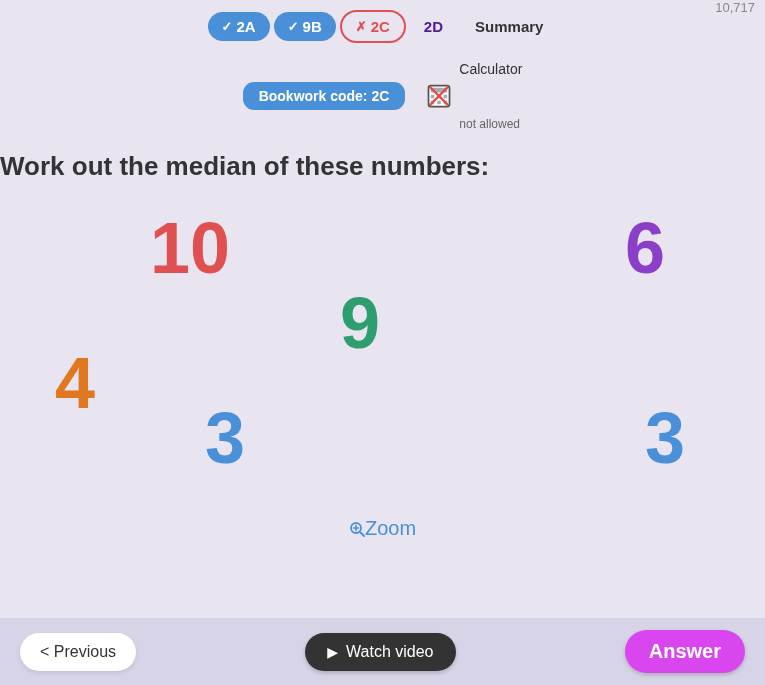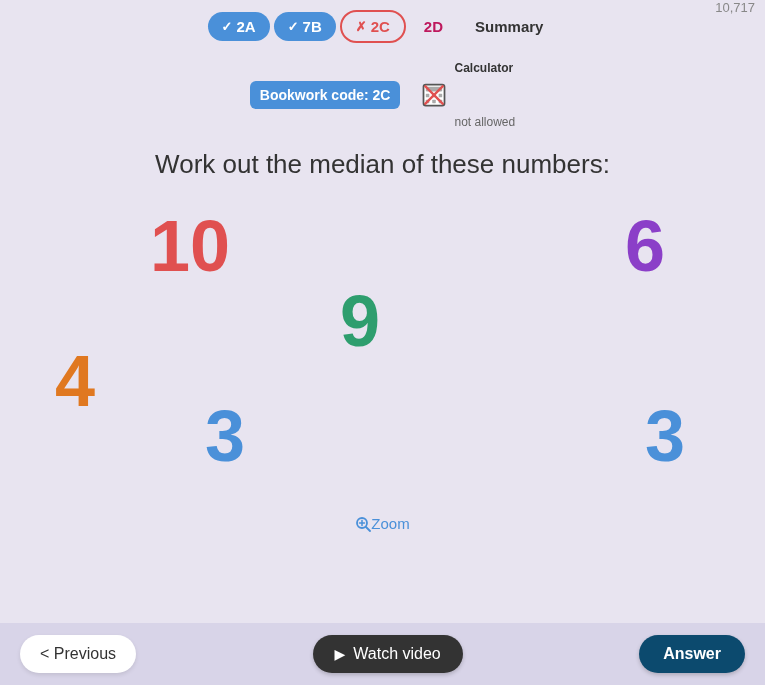--- a/index.html
+++ b/index.html
@@ -39,21 +39,21 @@
     }
 
     .nav-tab.current-wrong {
       background: #e8e4f0;
       color: #e05050;
       border: 2px solid #e05050;
     }
 
     .nav-tab.plain {
       background: transparent;
-      color: #be185d;
+      color: #4c1d95;
     }
 
     .nav-tab.summary {
       background: transparent;
       color: #333;
       font-weight: 600;
     }
 
     .check-icon { color: white; font-size: 13px; }
     .cross-icon { color: #e05050; font-size: 13px; }
@@ -63,22 +63,22 @@
       display: flex;
       align-items: center;
       justify-content: center;
       gap: 20px;
       margin: 8px 0;
     }
 
     .bookwork-badge {
       background: #4a90d9;
       color: white;
-      padding: 6px 10px;
-      border-radius: 6px;
+      padding: 6px 16px;
+      border-radius: 11px;
       font-size: 14px;
       font-weight: 600;
     }
 
     .calculator-info {
       display: flex;
       align-items: center;
       gap: 6px;
       font-size: 13px;
       color: #555;
@@ -91,25 +91,24 @@
       height: 28px;
     }
 
     .calc-icon svg {
       width: 28px;
       height: 28px;
     }
 
     
     .question-text {
-      text-align: center;
       font-size: 26px;
       color: #333;
       margin: 20px 0 10px 0;
-      font-weight: 400;
+      font-weight: 700;
     }
 
     
     .numbers-area {
       position: relative;
       width: 100%;
       height: 320px;
       margin: 0 auto;
     }
 
@@ -126,21 +125,21 @@
     .num-4   { color: #e07820; top: 155px; left: 55px; }
     .num-3a  { color: #4a90d9; top: 210px; left: 205px; }
     .num-3b  { color: #4a90d9; top: 210px; right: 80px; }
 
     
     .zoom-btn {
       display: flex;
       align-items: center;
       justify-content: center;
       color: #4a90d9;
-      font-size: 15px;
+      font-size: 20px;
       cursor: pointer;
       margin: 0 auto;
       width: fit-content;
       margin-top: 5px;
     }
 
     
     .bottom-bar {
       position: absolute;
       bottom: 0;
@@ -175,25 +174,25 @@
       font-size: 16px;
       color: white;
       cursor: pointer;
       display: flex;
       align-items: center;
       gap: 8px;
       box-shadow: 0 2px 4px rgba(0,0,0,0.2);
     }
 
     .btn-answer {
-      background: #0c4a6e;
+      background: #d946ef;
       border: none;
       border-radius: 25px;
       padding: 10px 24px;
-      font-size: 16px;
+      font-size: 20px;
       color: white;
       cursor: pointer;
       font-weight: 600;
       box-shadow: 0 2px 4px rgba(0,0,0,0.2);
     }
 
     .top-corner {
       position: absolute;
       top: 0;
       right: 10px;
@@ -208,21 +207,21 @@
   <span>10,717</span>
 </div>
 
 <div class="top-nav">
   <div class="nav-tab completed">
     <span class="check-icon">✓</span>
     <span>2A</span>
   </div>
   <div class="nav-tab completed">
     <span class="check-icon">✓</span>
-    <span>7B</span>
+    <span>9B</span>
   </div>
   <div class="nav-tab current-wrong">
     <span class="cross-icon">✗</span>
     <span>2C</span>
   </div>
   <div class="nav-tab plain">
     <span>2D</span>
   </div>
   <div class="nav-tab summary">
     <span>Summary</span>
@@ -242,21 +241,21 @@
         <rect x="10.5" y="11" width="3" height="3" rx="0.5" fill="#aaa"></rect>
         <rect x="16" y="11" width="3" height="3" rx="0.5" fill="#aaa"></rect>
         <rect x="5" y="16" width="3" height="3" rx="0.5" fill="#aaa"></rect>
         <rect x="10.5" y="16" width="3" height="3" rx="0.5" fill="#aaa"></rect>
         <rect x="16" y="16" width="3" height="3" rx="0.5" fill="#aaa"></rect>
         <line x1="4" y1="4" x2="20" y2="20" stroke="#e05050" stroke-width="2"></line>
         <line x1="20" y1="4" x2="4" y2="20" stroke="#e05050" stroke-width="2"></line>
       </svg>
     </div>
     <div>
-      <div style="font-weight:700; font-size:12px; color:#333;">Calculator</div>
+      <div style="font-weight:400; font-size:14px; color:#333;">Calculator</div>
       <div style="font-size:12px; color:#666;margin-top:40px;">not allowed</div>
     </div>
   </div>
 </div>
 
 <div class="question-text">
   <span>Work out the median of these numbers:</span>
 </div>
 
 <div class="numbers-area">

